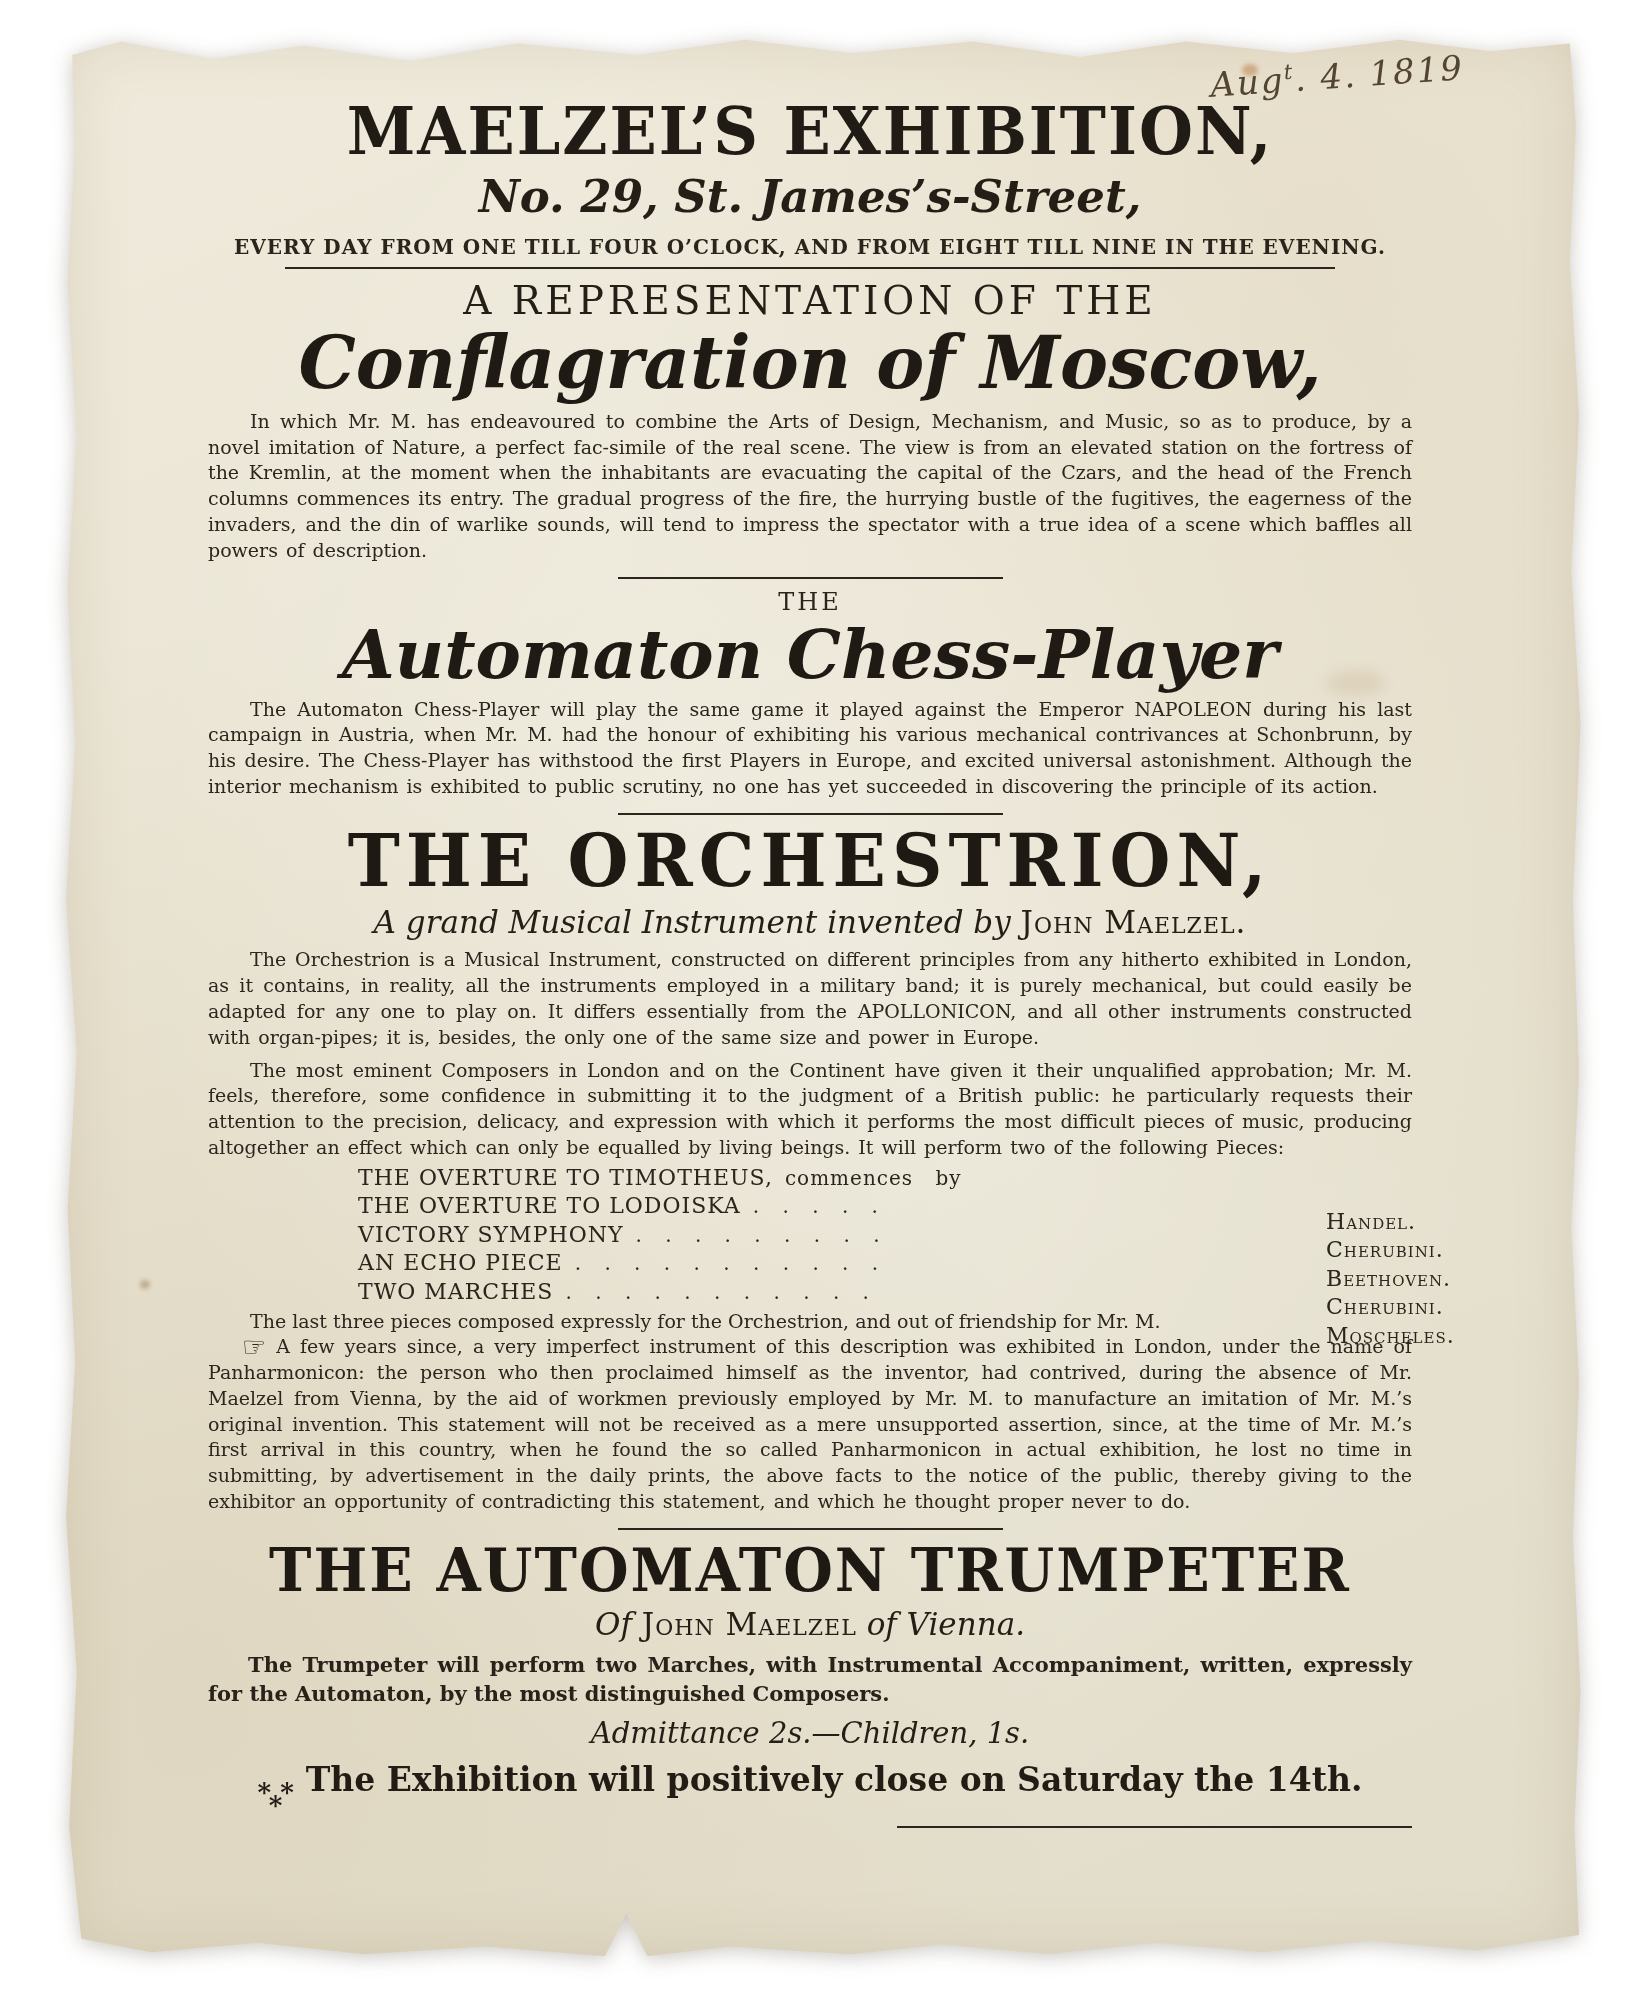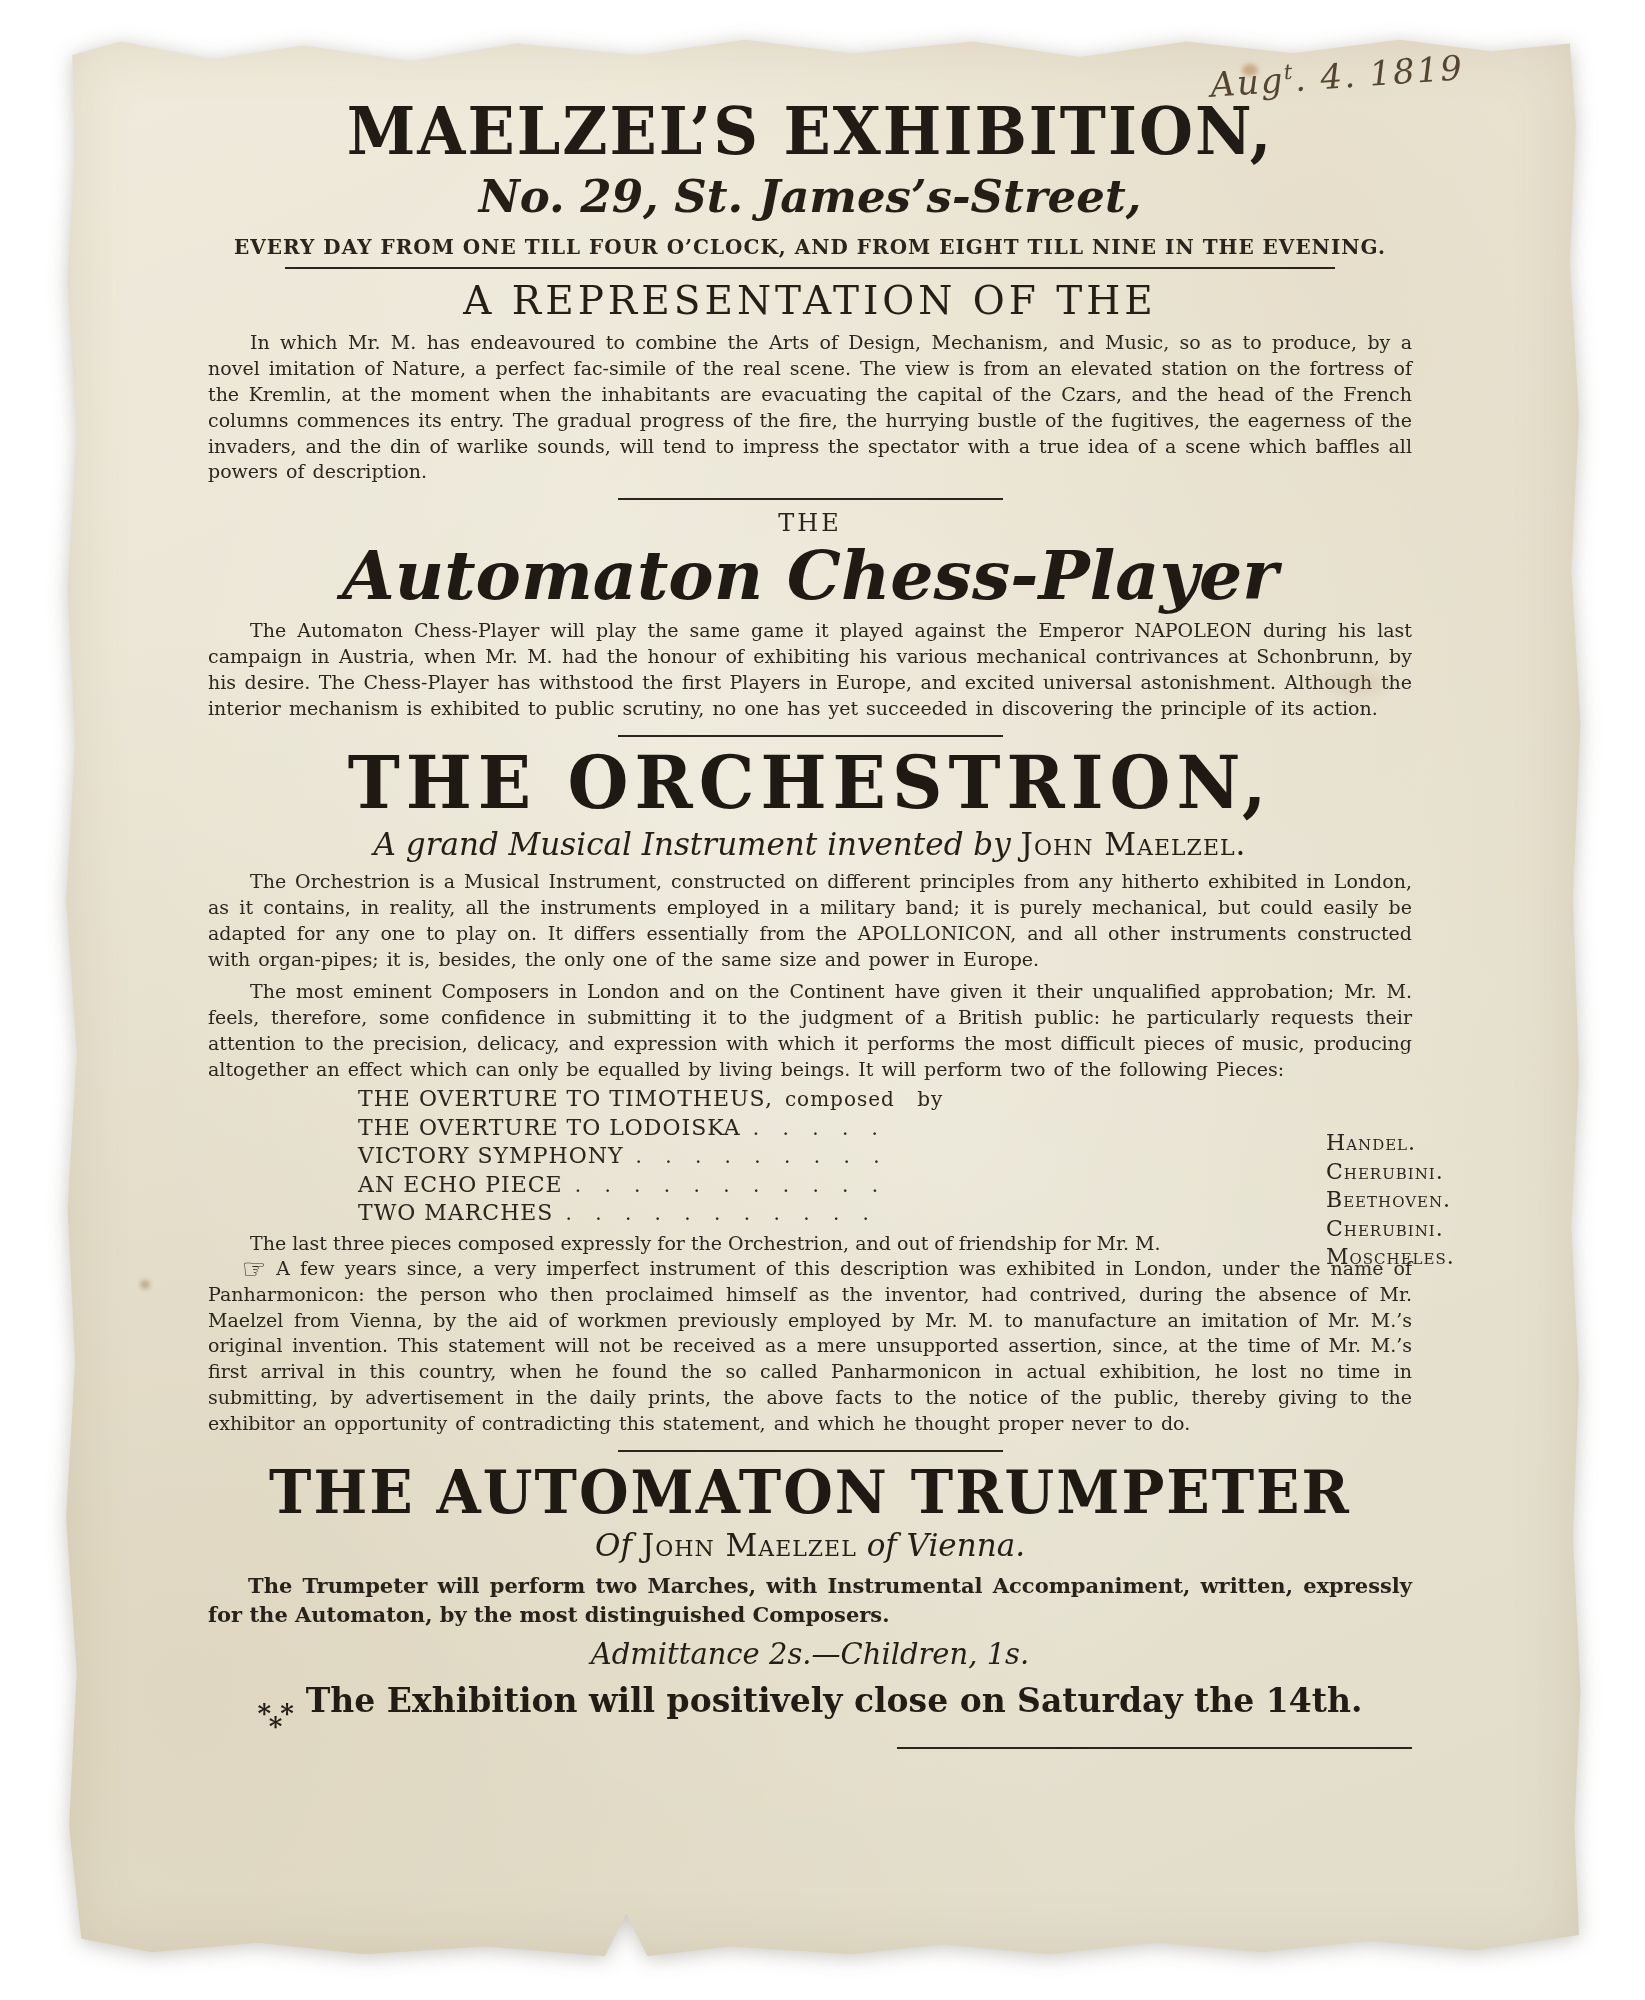--- a/index.html
+++ b/index.html
@@ -91,37 +91,38 @@
       <div class="annotation"><span>Aug</span><sup>t</sup><span>. 4. 1819</span></div>
 
       <div class="content">
 
         <div class="c masthead">MAELZEL’S EXHIBITION,</div>
         <div class="c address">No. 29, St. James’s-Street,</div>
         <div class="c hours">EVERY DAY FROM ONE TILL FOUR O’CLOCK, AND FROM EIGHT TILL NINE IN THE EVENING.</div>
         <div class="rule-wide"></div>
 
         <div class="c kicker">A REPRESENTATION OF THE</div>
+        <div class="c moscow">Conflagration of Moscow,</div>
         <p class="body-par">In which Mr. M. has endeavoured to combine the Arts of Design, Mechanism, and Music, so as to produce, by a novel imitation of Nature, a perfect fac-simile of the real scene.  The view is from an elevated station on the fortress of the Kremlin, at the moment when the inhabitants are evacuating the capital of the Czars, and the head of the French columns commences its entry.  The gradual progress of the fire, the hurrying bustle of the fugitives, the eagerness of the invaders, and the din of warlike sounds, will tend to impress the spectator with a true idea of a scene which baffles all powers of description.</p>
 
         <div class="rule-short"></div>
         <div class="c kicker2">THE</div>
         <div class="c chess-title">Automaton Chess-Player</div>
         <p class="body-par">The Automaton Chess-Player will play the same game it played against the Emperor NAPOLEON during his last campaign in Austria, when Mr. M. had the honour of exhibiting his various mechanical contrivances at Schonbrunn, by his desire.  The Chess-Player has withstood the first Players in Europe, and excited universal astonishment.  Although the interior mechanism is exhibited to public scrutiny, no one has yet succeeded in discovering the principle of its action.</p>
 
         <div class="rule-short"></div>
         <div class="c orch-title">THE ORCHESTRION,</div>
         <div class="c subtitle"><span>A grand Musical Instrument invented by</span>
           <span class="sc">John Maelzel.</span></div>
         <p class="body-par">The Orchestrion is a Musical Instrument, constructed on different principles from any hitherto exhibited in London, as it contains, in reality, all the instruments employed in a military band; it is purely mechanical, but could easily be adapted for any one to play on.  It differs essentially from the APOLLONICON, and all other instruments constructed with organ-pipes; it is, besides, the only one of the same size and power in Europe.</p>
         <p class="body-par">The most eminent Composers in London and on the Continent have given it their unqualified approbation; Mr. M. feels, therefore, some confidence in submitting it to the judgment of a British public: he particularly requests their attention to the precision, delicacy, and expression with which it performs the most difficult pieces of music, producing altogether an effect which can only be equalled by living beings.  It will perform two of the following Pieces:</p>
 
         <div class="pieces">
           <div class="piece-row">
-            <span class="piece-name">THE OVERTURE TO TIMOTHEUS,</span><span class="piece-mid">composed by</span><span class="piece-composer">Handel.</span>
+            <span class="piece-name">THE OVERTURE TO TIMOTHEUS,</span><span class="piece-mid">commences by</span><span class="piece-composer">Handel.</span>
           </div>
           <div class="piece-row">
             <span class="piece-name">THE OVERTURE TO LODOISKA</span><span class="piece-mid">. . . . .</span><span class="piece-composer">Cherubini.</span>
           </div>
           <div class="piece-row">
             <span class="piece-name">VICTORY SYMPHONY</span><span class="piece-mid">. . . . . . . . .</span><span class="piece-composer">Beethoven.</span>
           </div>
           <div class="piece-row">
             <span class="piece-name">AN ECHO PIECE</span><span class="piece-mid">. . . . . . . . . . .</span><span class="piece-composer">Cherubini.</span>
           </div>

